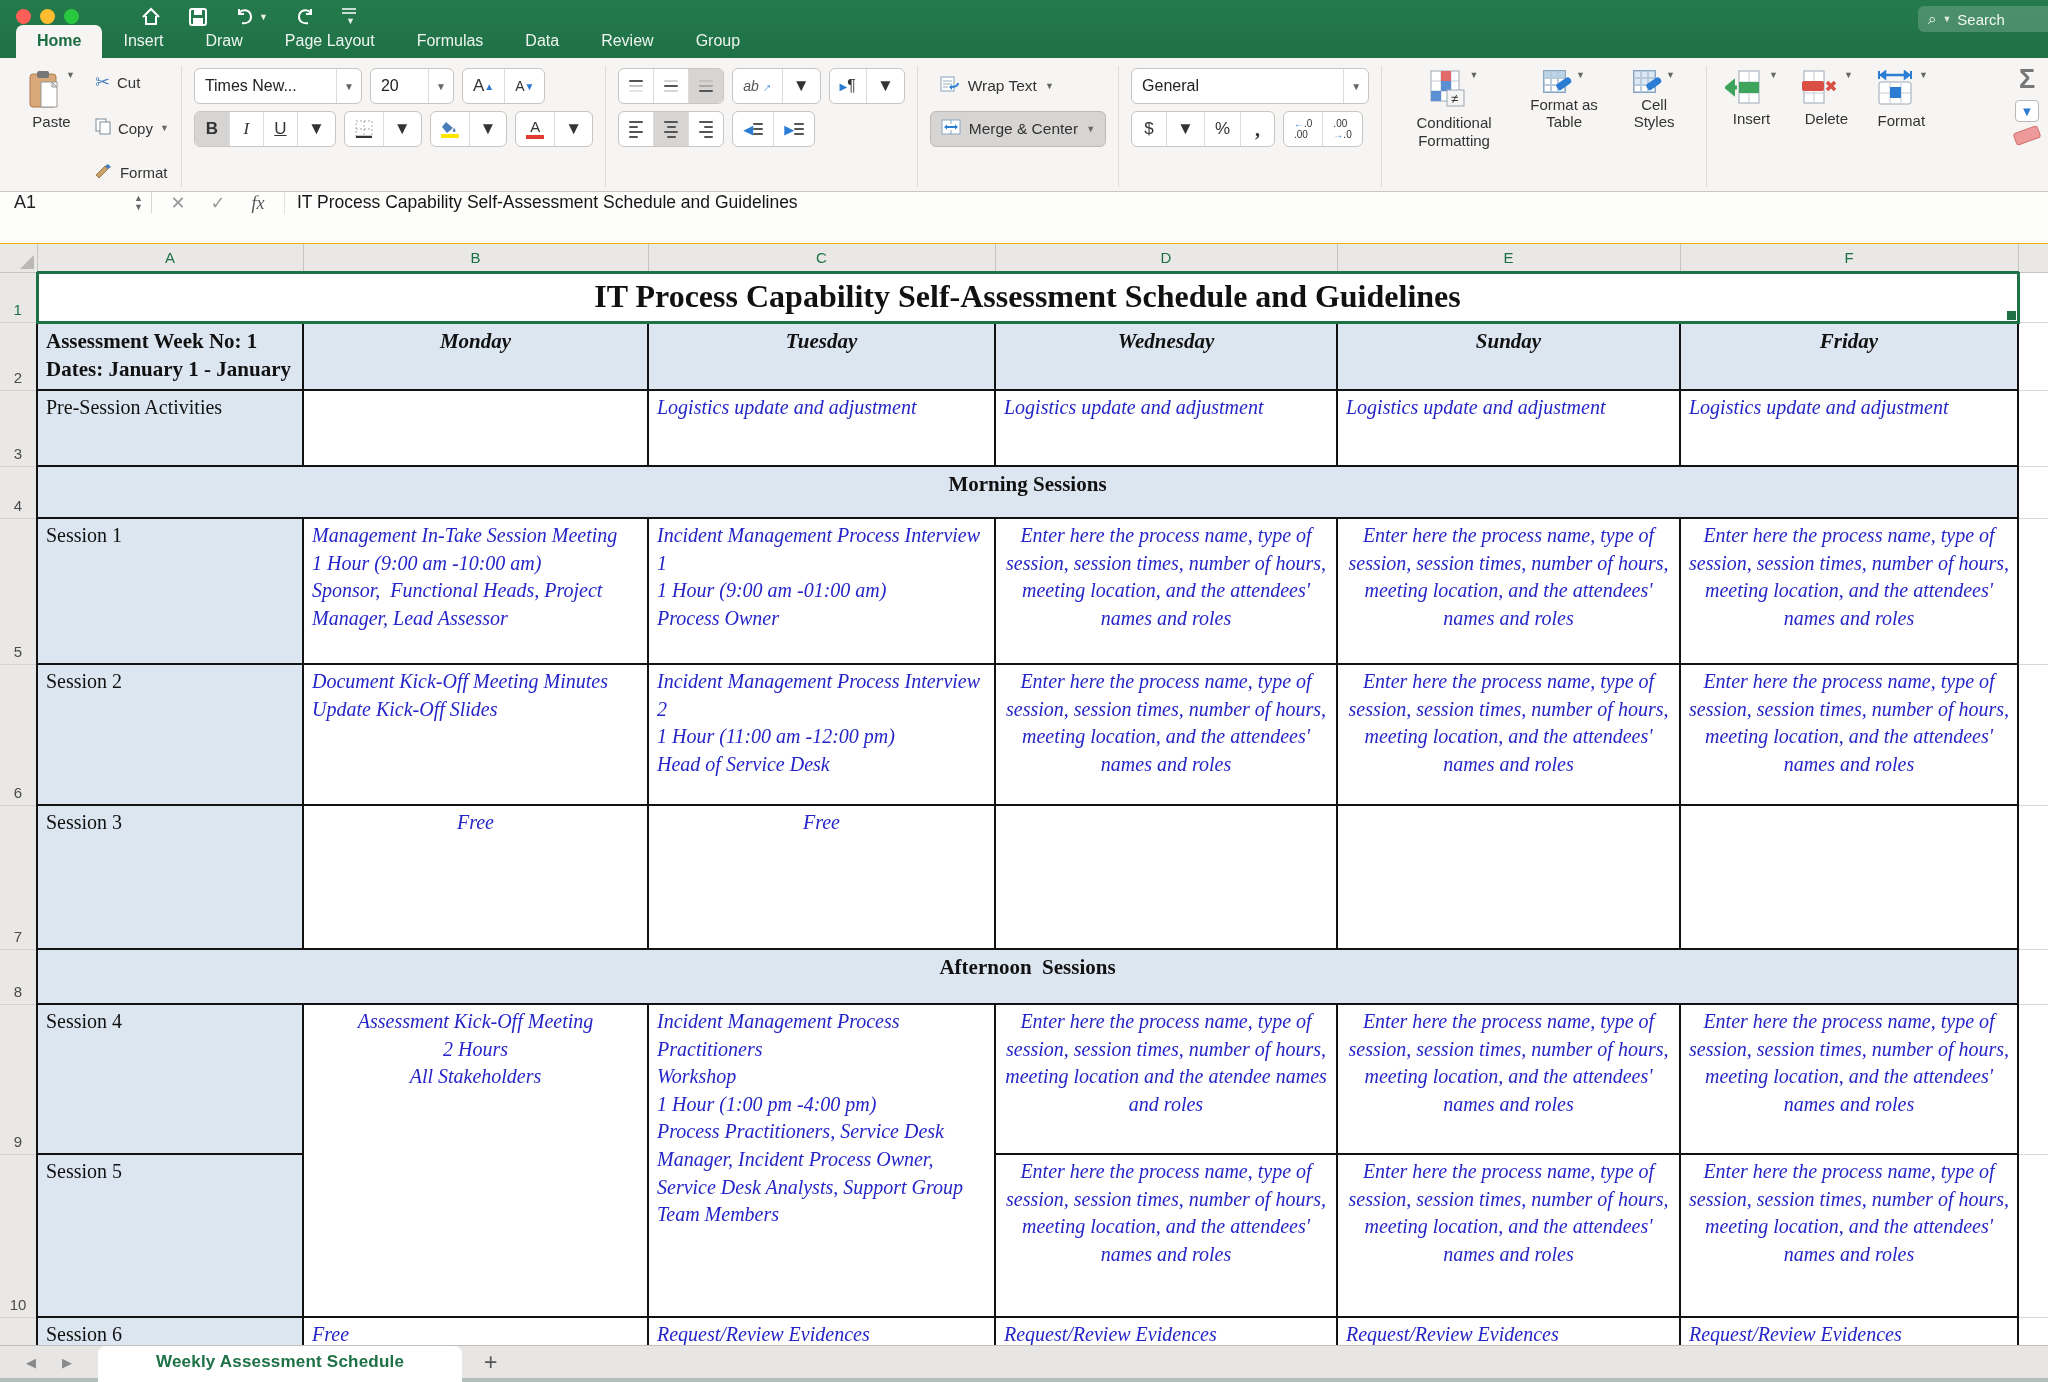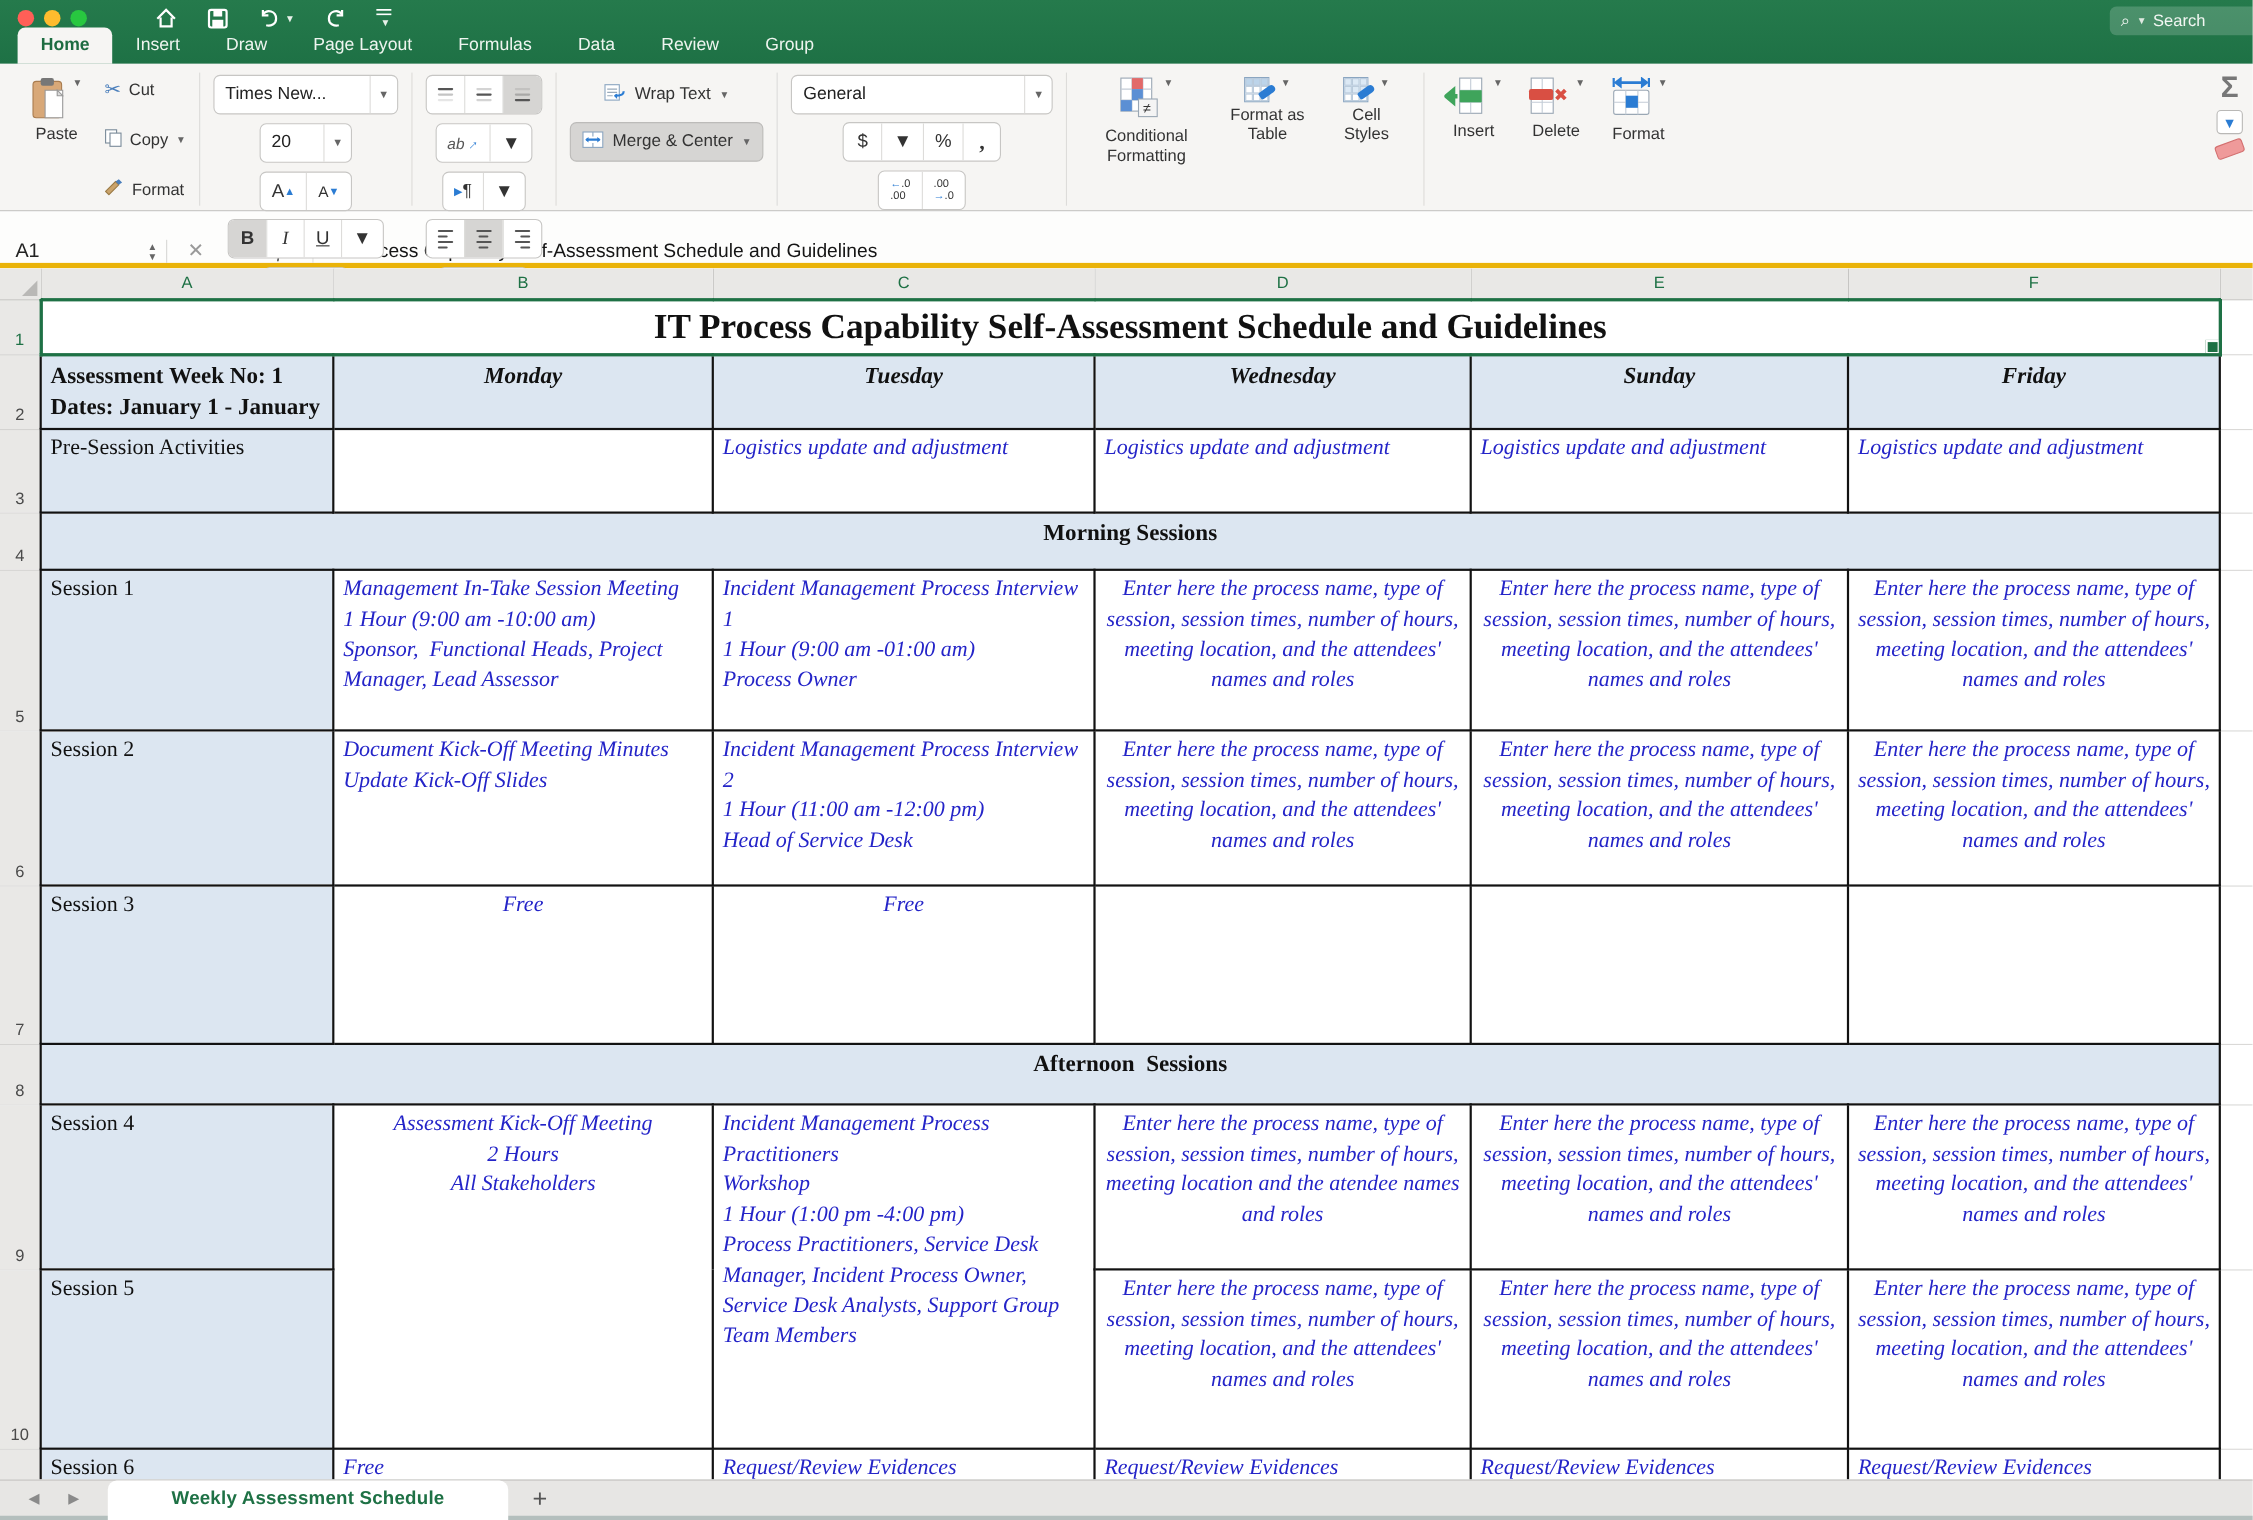--- a/index.html
+++ b/index.html
@@ -17,21 +17,21 @@
   .wintitle{position:absolute;top:7px;left:50%;transform:translateX(-50%);display:flex;align-items:center;gap:9px;font-size:16px;font-weight:bold;color:#fff;white-space:nowrap;}
   .searchbox{position:absolute;top:6px;right:-130px;width:260px;height:26px;background:rgba(255,255,255,.18);border-radius:6px;display:flex;align-items:center;gap:6px;padding:0 10px;font-size:15px;color:#f2f7f3;}
   .menutabs{position:absolute;left:16px;bottom:0;display:flex;align-items:flex-end;}
   .mtab{padding:7px 21px 8px 21px;font-size:16px;color:#eef5ef;cursor:default;}
   .mtab.active{background:#f6f5f3;color:#1d6c41;font-weight:bold;border-radius:7px 7px 0 0;}
 
   
   .ribbon{height:134px;background:#f6f5f3;border-bottom:1px solid #c8c7c5;display:flex;align-items:stretch;padding:8px 70px 4px 10px;position:relative;}
   .rgroup{display:flex;flex-direction:column;gap:7px;padding:2px 12px;}
   .rgroup+.rgroup{border-left:1px solid #dddcda;}
-  .rrow{display:flex;gap:8px;align-items:center;flex-direction:column;}
+  .rrow{display:flex;gap:8px;}
   .seg{display:flex;align-items:stretch;border:1px solid #c7c6c4;border-radius:6px;background:#fff;overflow:hidden;height:36px;}
   .seg>div{display:flex;align-items:center;justify-content:center;padding:0 10px;border-left:1px solid #dddcda;font-size:17px;color:#333;min-width:34px;}
   .seg>div:first-child{border-left:none;}
   .seg .pressed{background:#d6d5d3;}
   .combo{display:flex;align-items:center;border:1px solid #c7c6c4;border-radius:6px;background:#fff;height:36px;font-size:16px;color:#222;}
   .combo .val{padding:0 10px;}
   .combo .dd{border-left:1px solid #dddcda;padding:0 7px;color:#666;font-size:10px;align-self:stretch;display:flex;align-items:center;}
   .bigbtn{display:flex;flex-direction:column;align-items:center;justify-content:flex-start;gap:3px;font-size:15px;color:#333;padding:2px 6px;line-height:1.15;text-align:center;}
   .smallbtn{display:flex;align-items:center;gap:7px;font-size:15px;color:#333;}
   .ddc{font-size:9px;color:#666;}
@@ -42,21 +42,21 @@
   .bluearrow{color:#2b7cd3;font-size:13px;}
   .rail{position:absolute;right:8px;top:8px;display:flex;flex-direction:column;align-items:center;gap:7px;}
   .sigma{font-size:27px;color:#777;font-weight:bold;line-height:1;}
   .filldown{width:24px;height:22px;border:1px solid #b9b8b6;border-radius:4px;background:#fff;color:#2b7cd3;font-size:13px;display:flex;align-items:center;justify-content:center;}
   .eraser{width:26px;height:13px;background:#ef9a9a;border:1px solid #d37070;border-radius:3px;transform:rotate(-20deg);}
   .grid-ico{display:inline-grid;grid-template-columns:repeat(3,7px);grid-template-rows:repeat(3,7px);border:1px solid #8aa5c0;background:#fff;}
   .grid-ico i{border:0.5px solid #b9cadb;}
   .brush-tip{width:16px;height:7px;background:#2b7cd3;border-radius:3px 6px 6px 3px;transform:rotate(-35deg);margin-left:-10px;margin-top:10px;}
 
   
-  .fbar{height:52px;background:#fdfdfc;border-bottom:5px solid #eab308;display:flex;align-items:flex-end;}
+  .fbar{height:52px;background:#fdfdfc;border-bottom:1px solid #eab308;display:flex;align-items:flex-start;}
   .namebox{width:152px;border-right:1px solid #d8d7d5;display:flex;align-items:center;justify-content:space-between;padding:0 8px 0 14px;font-size:18px;color:#222;}
   .stepper{display:flex;flex-direction:column;color:#666;font-size:9px;line-height:9px;}
   .fxbtns{display:flex;align-items:center;gap:4px;padding:0 8px;border-right:1px solid #e2e1df;}
   .fxbtns>span{width:36px;text-align:center;font-size:18px;color:#9a9a9a;}
   .fxbtns .fx{font-family:"Liberation Serif",serif;font-style:italic;color:#555;}
   .fvalue{flex:1;display:flex;align-items:center;padding-left:12px;font-size:17.5px;color:#151515;}
 
   
   .sheet{height:1101px;overflow:hidden;position:relative;background:#fff;}
   table.grid{border-collapse:collapse;table-layout:fixed;width:2048px;}

